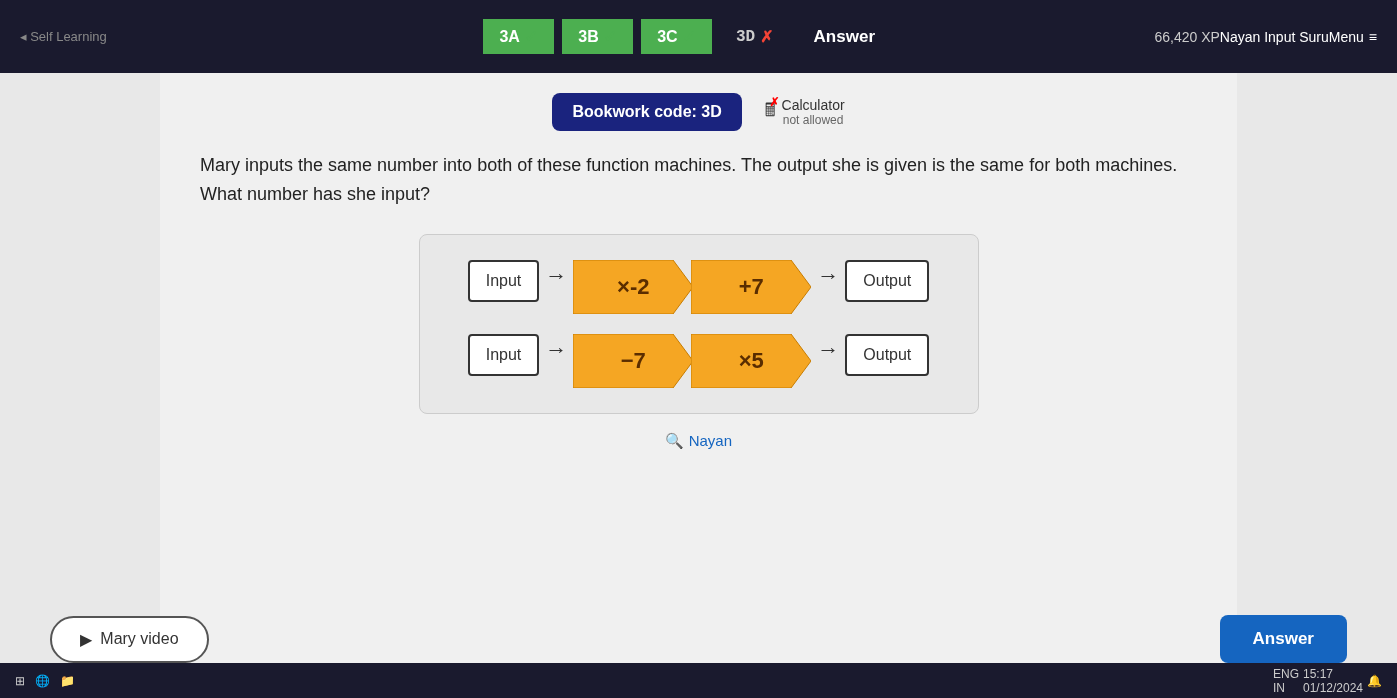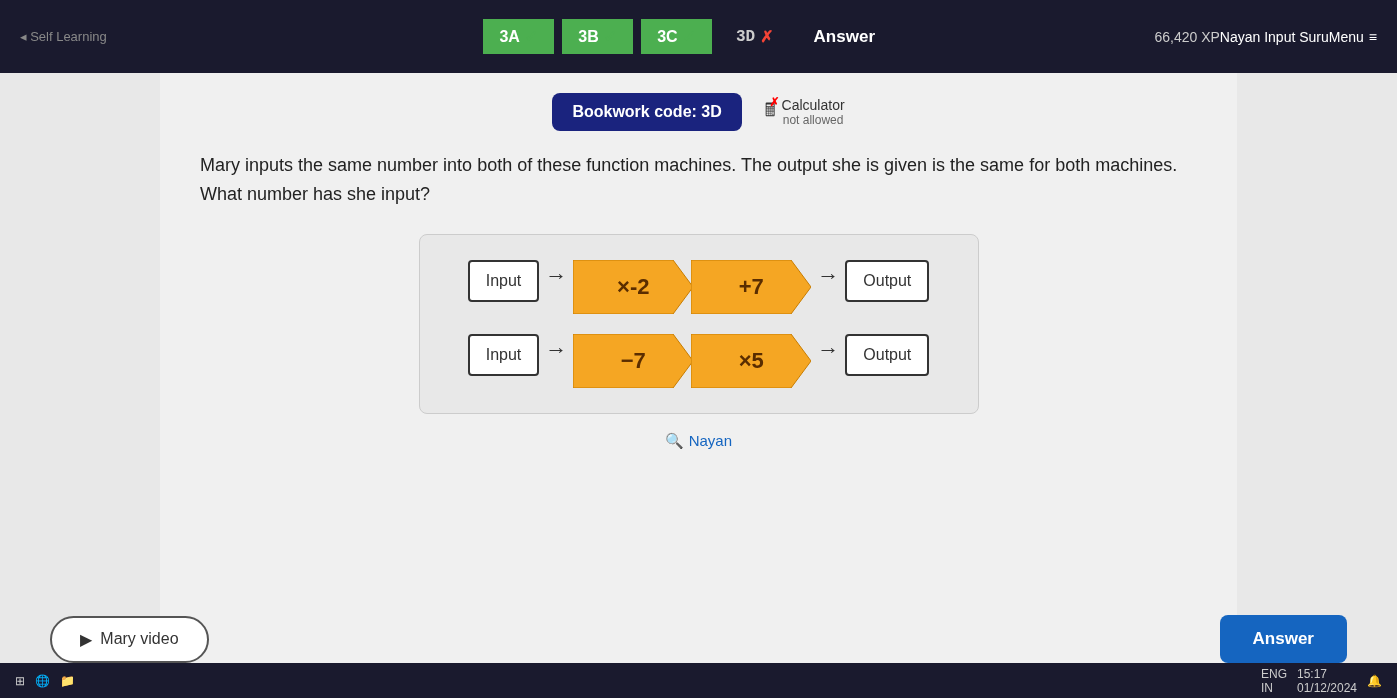--- a/index.html
+++ b/index.html
@@ -255,21 +255,21 @@
       align-items: center;
       justify-content: space-between;
       padding: 0 15px;
       color: #ccc;
       font-size: 12px;
     }
 
     .taskbar-right {
       display: flex;
       align-items: center;
-      gap: 10px;
+      gap: 4px;
     }
 
     .check-mark {
       color: #4caf50;
       font-weight: bold;
     }
     .cross-mark {
       color: #f44336;
       font-weight: bold;
     }

